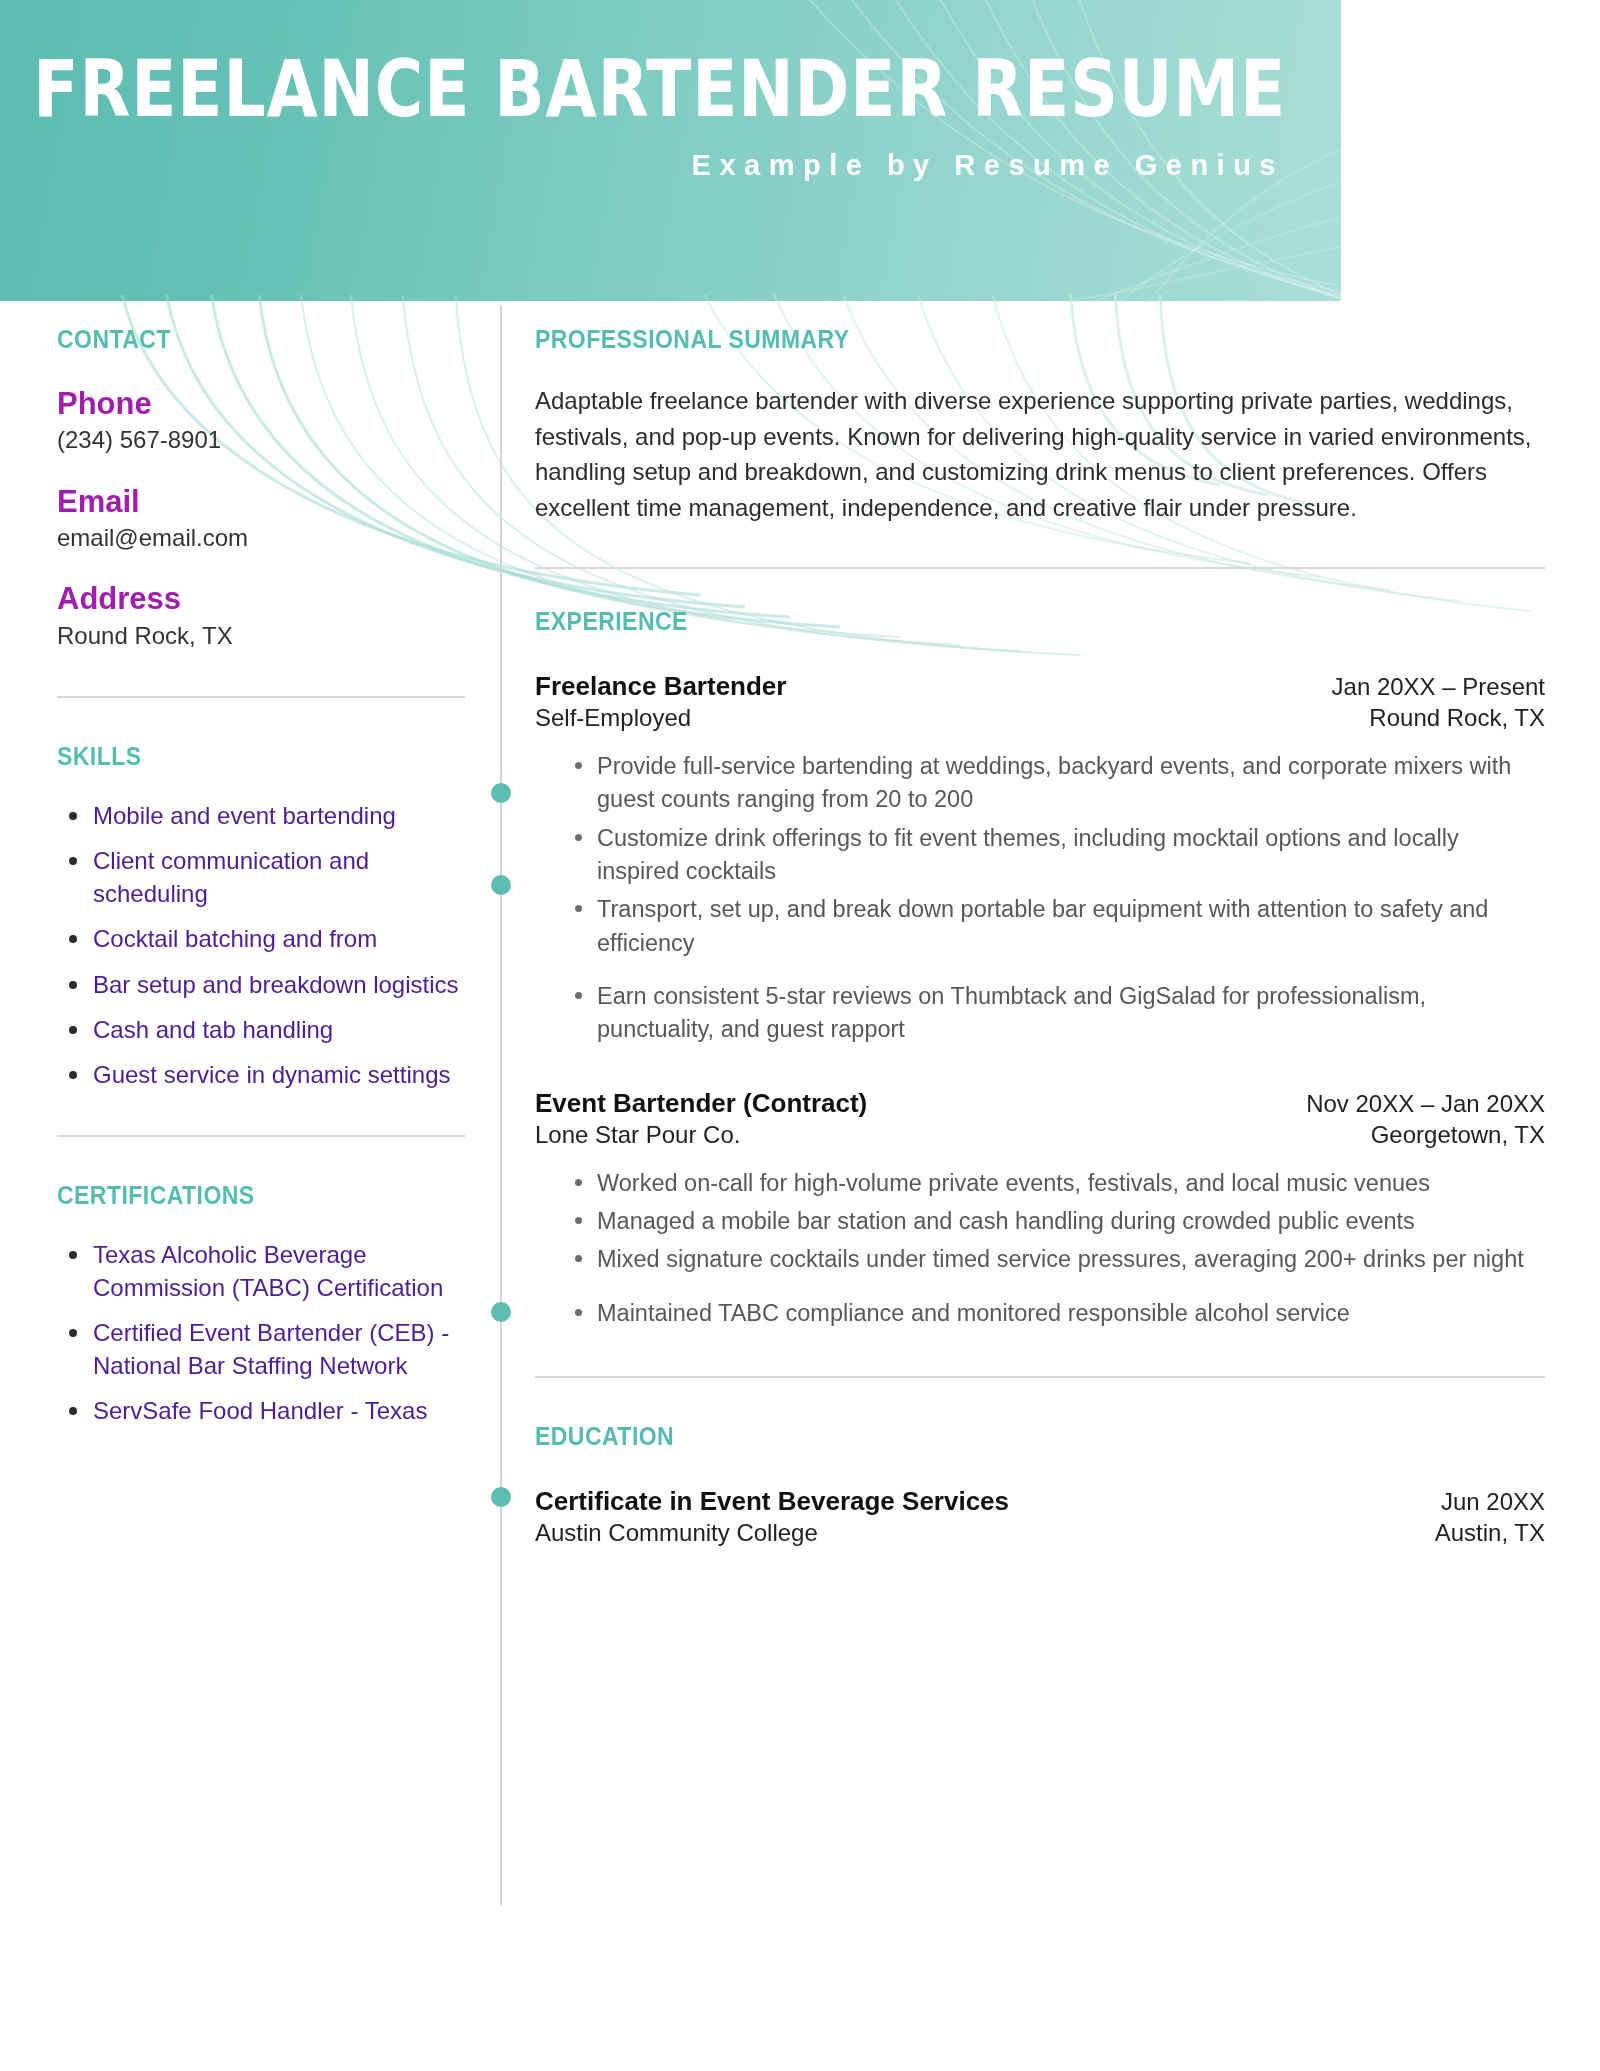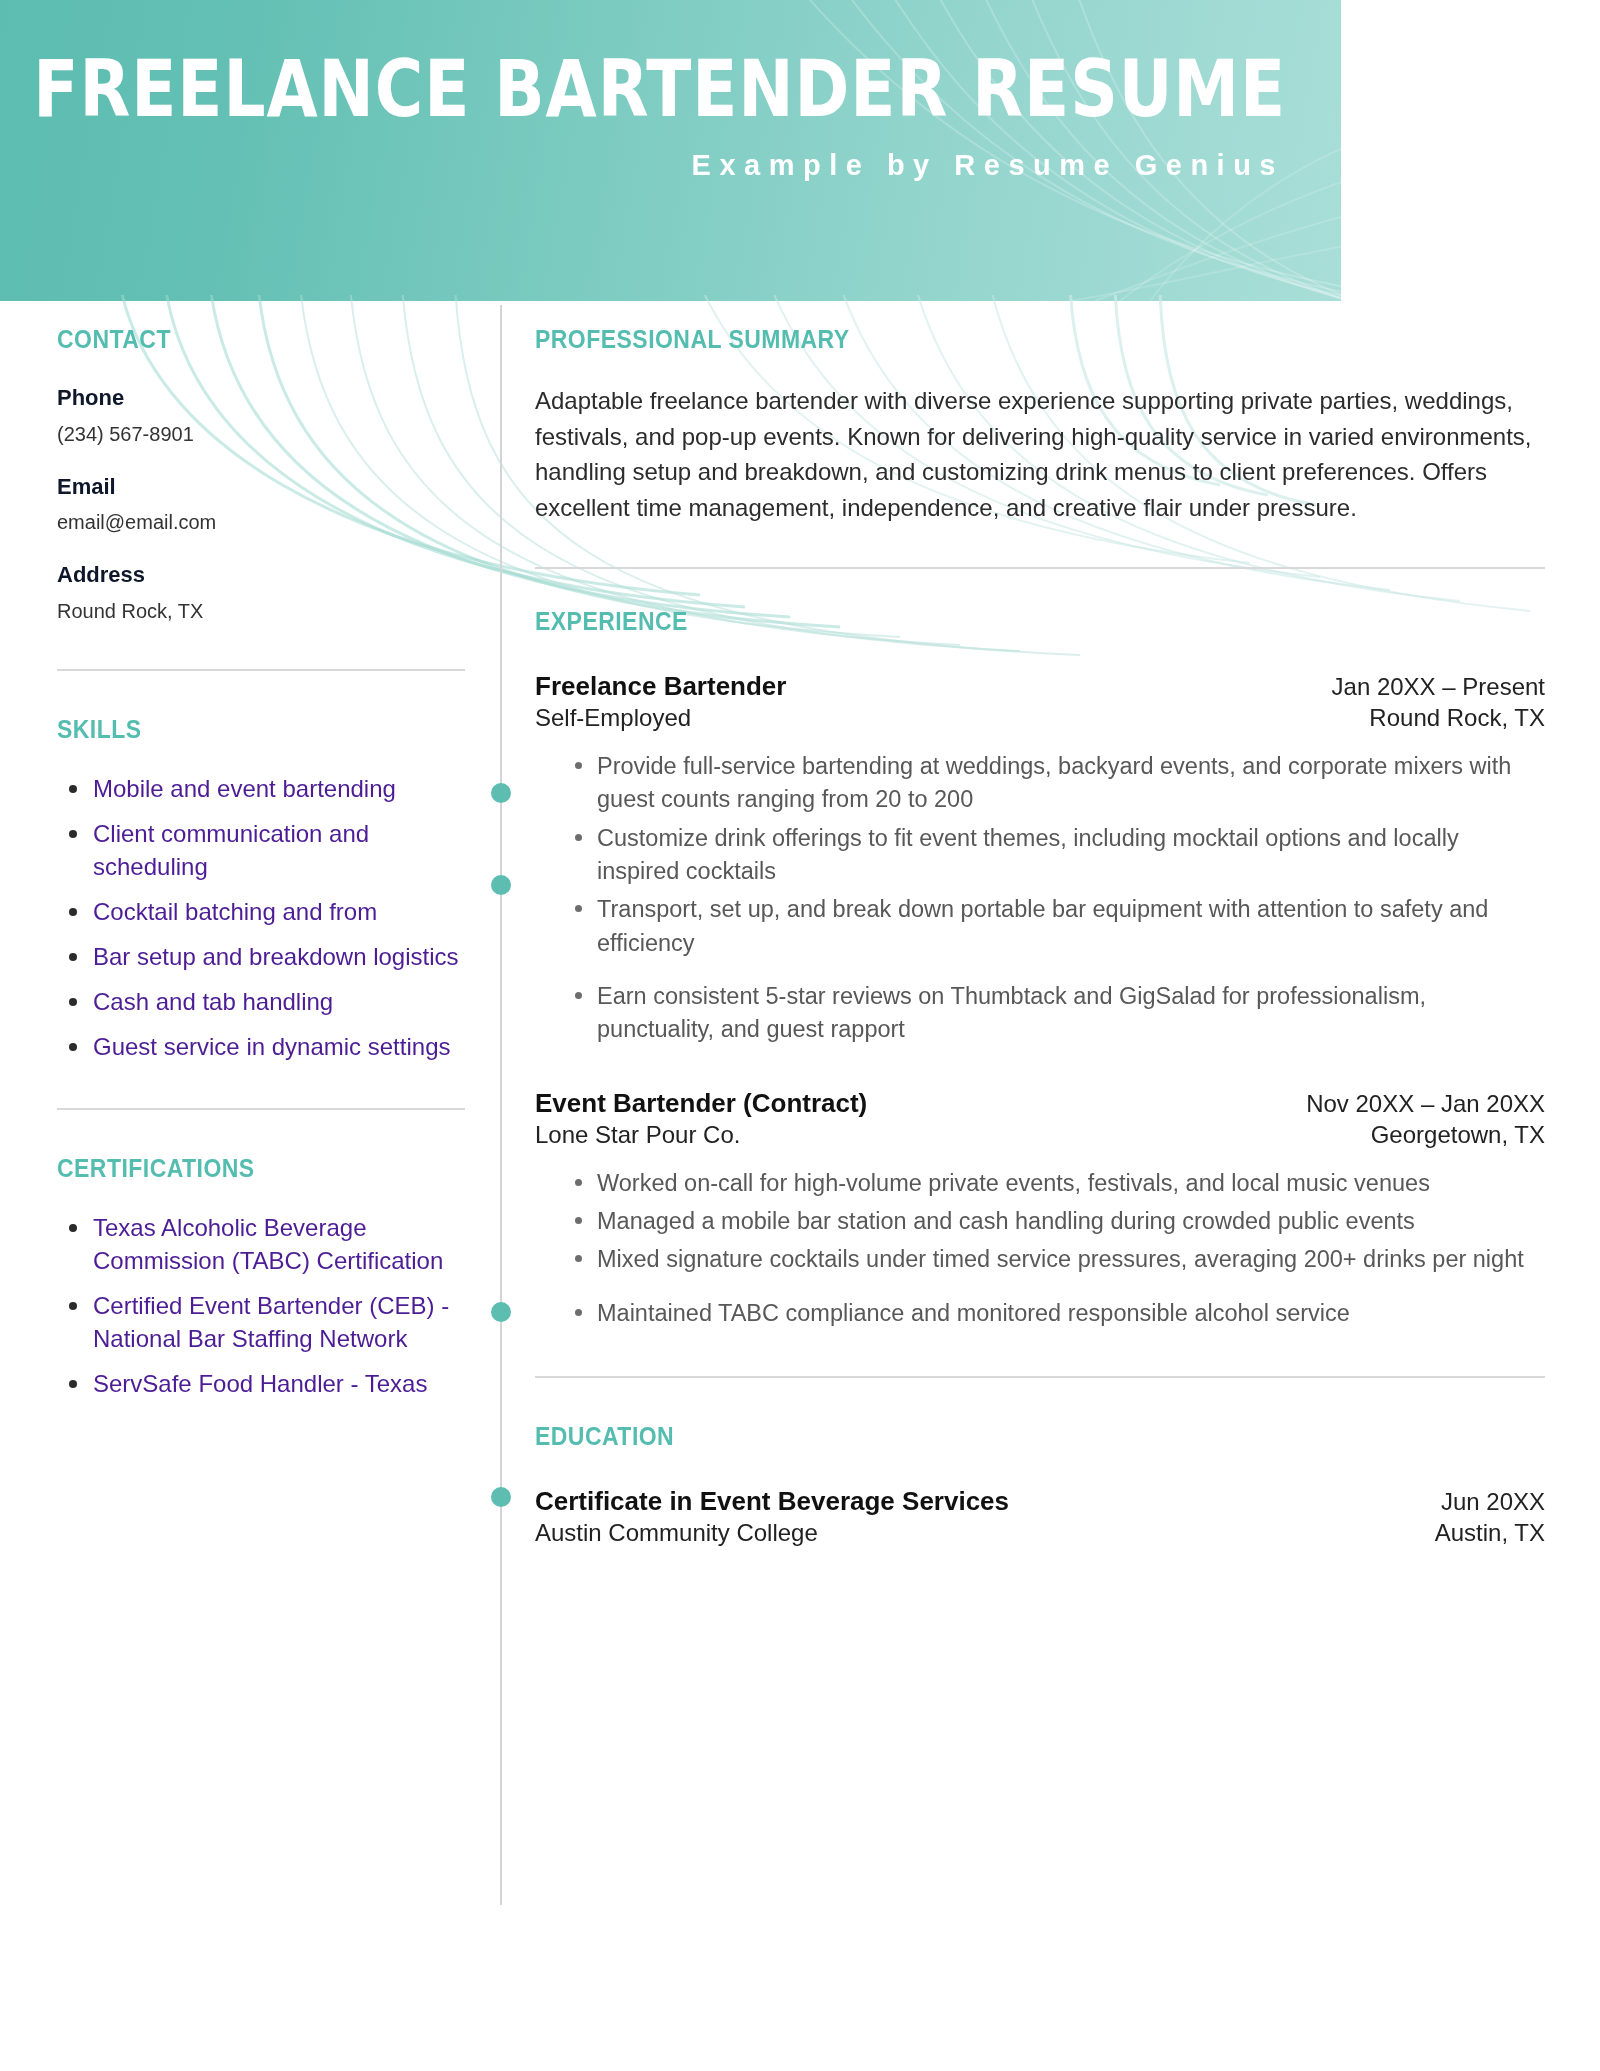--- a/index.html
+++ b/index.html
@@ -122,31 +122,31 @@
     transform: scaleX(0.92);
     transform-origin: left center;
     white-space: nowrap;
   }
 
   
   .contact-block { margin-top: 8px; }
   .contact-item { margin-top: 25px; }
   .contact-item:first-child { margin-top: 30px; }
   .contact-label {
-    font-size: 22px;
+    font-size: 31px;
     font-weight: 700;
-    color: #0f172a;
+    color: #a21caf;
     line-height: 1.3;
   }
   .contact-value {
-    font-size: 20px;
+    font-size: 24px;
     font-weight: 400;
     color: #333333;
     line-height: 1.35;
-    margin-top: 8px;
+    margin-top: 0;
   }
 
   .hrule {
     height: 2px;
     background: #d8d8d8;
     margin: 44px 0 0 0;
   }
 
   .side-list {
     list-style: none;

